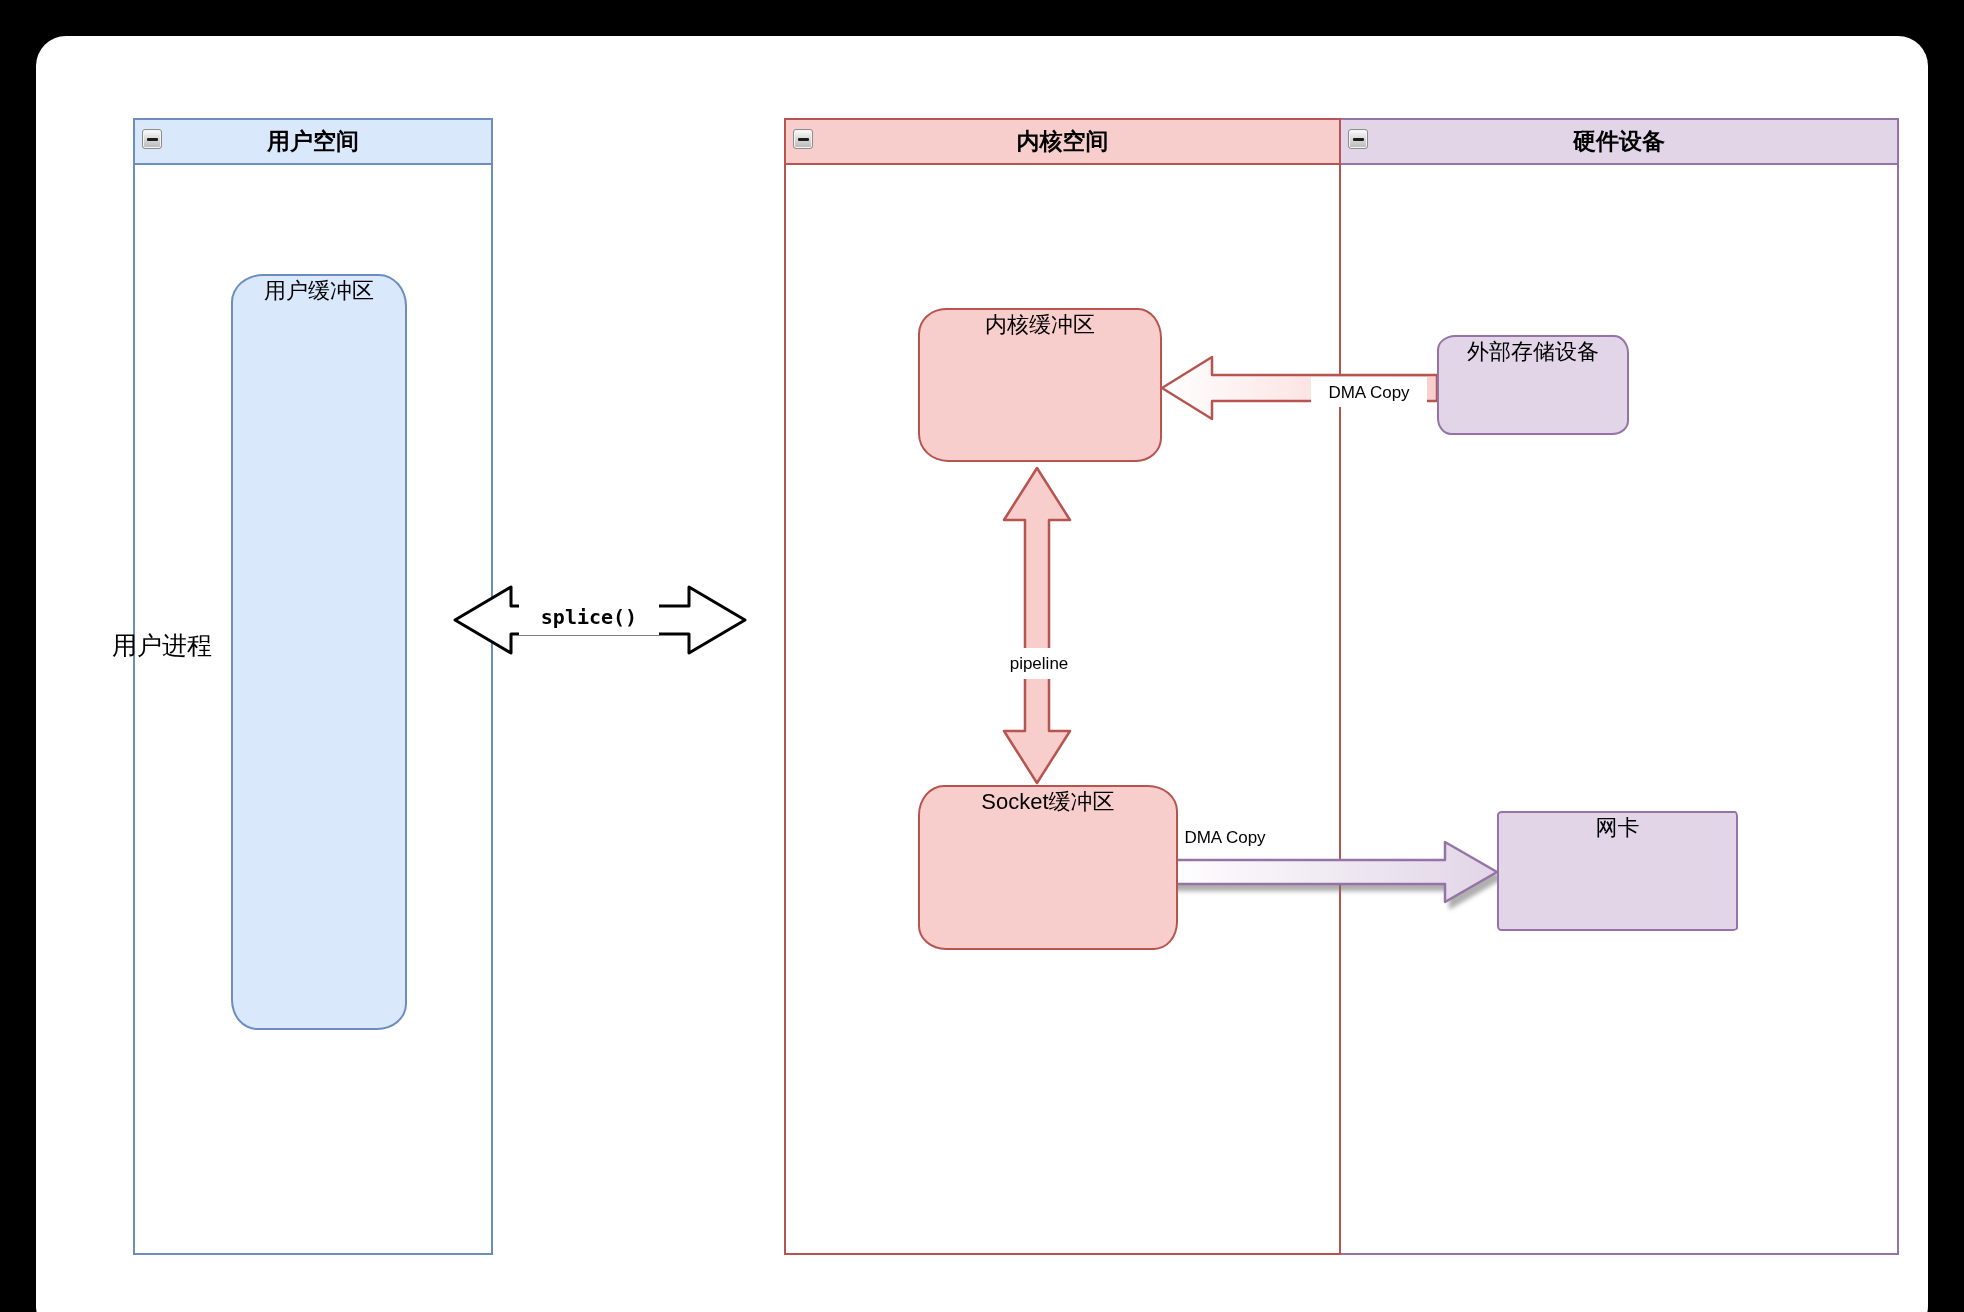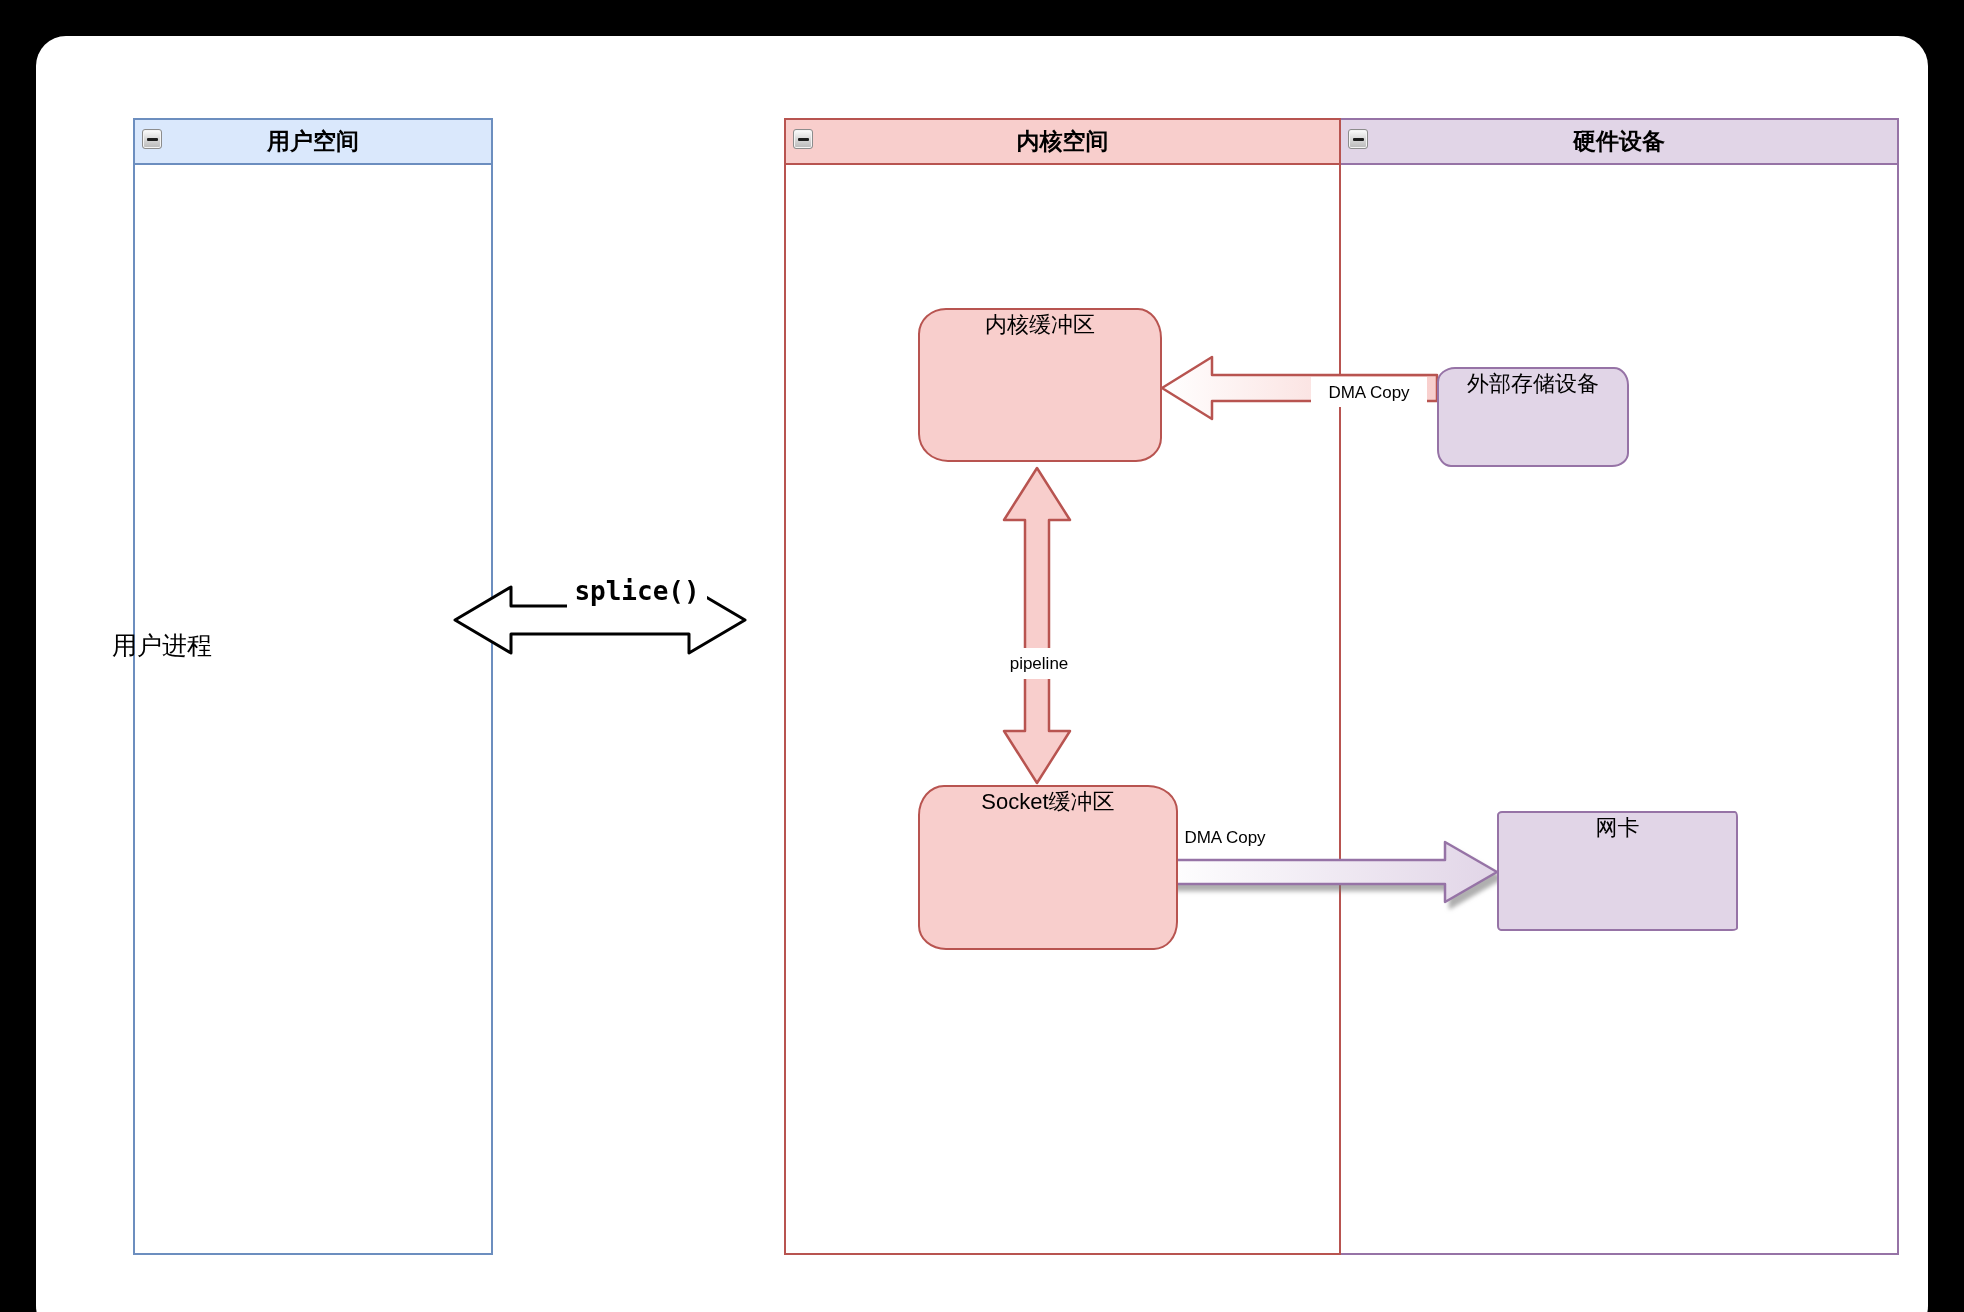--- a/index.html
+++ b/index.html
@@ -44,37 +44,36 @@
     left:918px;top:308px;width:244px;height:154px;background:#f8cecc;border:2.5px solid #b85450;
     border-radius:28px 24px 26px 30px / 26px 30px 24px 28px;
   }
   #node-socket-buffer{
     left:918px;top:785px;width:260px;height:165px;background:#f8cecc;border:2.5px solid #b85450;
     border-radius:26px 30px 24px 28px / 30px 26px 28px 24px;
   }
   #node-external-storage{
     left:1437px;top:335px;width:192px;height:100px;background:#e1d5e7;border:2px solid #9673a6;
     border-radius:18px 15px 17px 14px / 15px 18px 14px 17px;
-    margin-top:32px;
   }
   #node-nic{
     left:1497px;top:811px;width:241px;height:120px;background:#e1d5e7;border:2px solid #9673a6;
     border-radius:5px 3px 6px 4px / 4px 6px 3px 5px;
   }
   #label-user-process{position:absolute;left:102px;top:628px;width:120px;height:34px;
     display:flex;align-items:center;justify-content:center;font-size:25px;text-align:right;}
   
   #arrow-layer{position:absolute;left:0;top:0;width:1964px;height:1312px;pointer-events:none;}
   
   .arrow-label{
     position:absolute;display:flex;align-items:center;justify-content:center;
     background:#fff;font-size:17px;line-height:1;
   }
-  #label-splice{left:519px;top:573px;width:140px;height:36px;
-    font-family:"DejaVu Sans Mono","Liberation Mono",monospace;font-weight:bold;font-size:26px;margin-left:48px;}
+  #label-splice{left:519px;top:599px;width:140px;height:36px;
+    font-family:"DejaVu Sans Mono","Liberation Mono",monospace;font-weight:bold;font-size:20px;}
   #label-pipeline{left:986px;top:648px;width:106px;height:31px;}
   #label-dma-top{left:1311px;top:377px;width:116px;height:30px;}
   #label-dma-bottom{left:1163px;top:822px;width:124px;height:30px;background:transparent;}
 </style>
 </head>
 <body>
 
 <div id="stage">
   <div id="card">
 
@@ -122,20 +121,23 @@
 
     <polygon points="1037,468 1070,520 1049,520 1049,731 1070,731 1037,783 1004,731 1025,731 1025,520 1004,520" fill="#f8cecc" stroke="#b85450" stroke-width="2.5" stroke-linejoin="round"></polygon>
 
     <polygon points="1162,388 1212,357 1212,375 1437,375 1437,401 1212,401 1212,419" fill="url(#gradDmaPink)" stroke="#b85450" stroke-width="2.5" stroke-linejoin="round"></polygon>
 
     <polygon points="1161,860 1445,860 1445,842 1497,872 1445,902 1445,884 1161,884" fill="url(#gradDmaPurple)" stroke="#9673a6" stroke-width="2.5" stroke-linejoin="round" style="filter:drop-shadow(5px 6px 2px rgba(110,110,110,0.55));"></polygon>
   </svg>
 
   <div id="label-user-process">用户进程</div>
 
+  <div class="node" id="node-user-buffer">
+    <span>用户缓冲区</span>
+  </div>
 
   <div class="node" id="node-kernel-buffer">
     <span>内核缓冲区</span>
   </div>
 
   <div class="node" id="node-socket-buffer">
     <span>Socket缓冲区</span>
   </div>
 
   <div class="node" id="node-external-storage">

